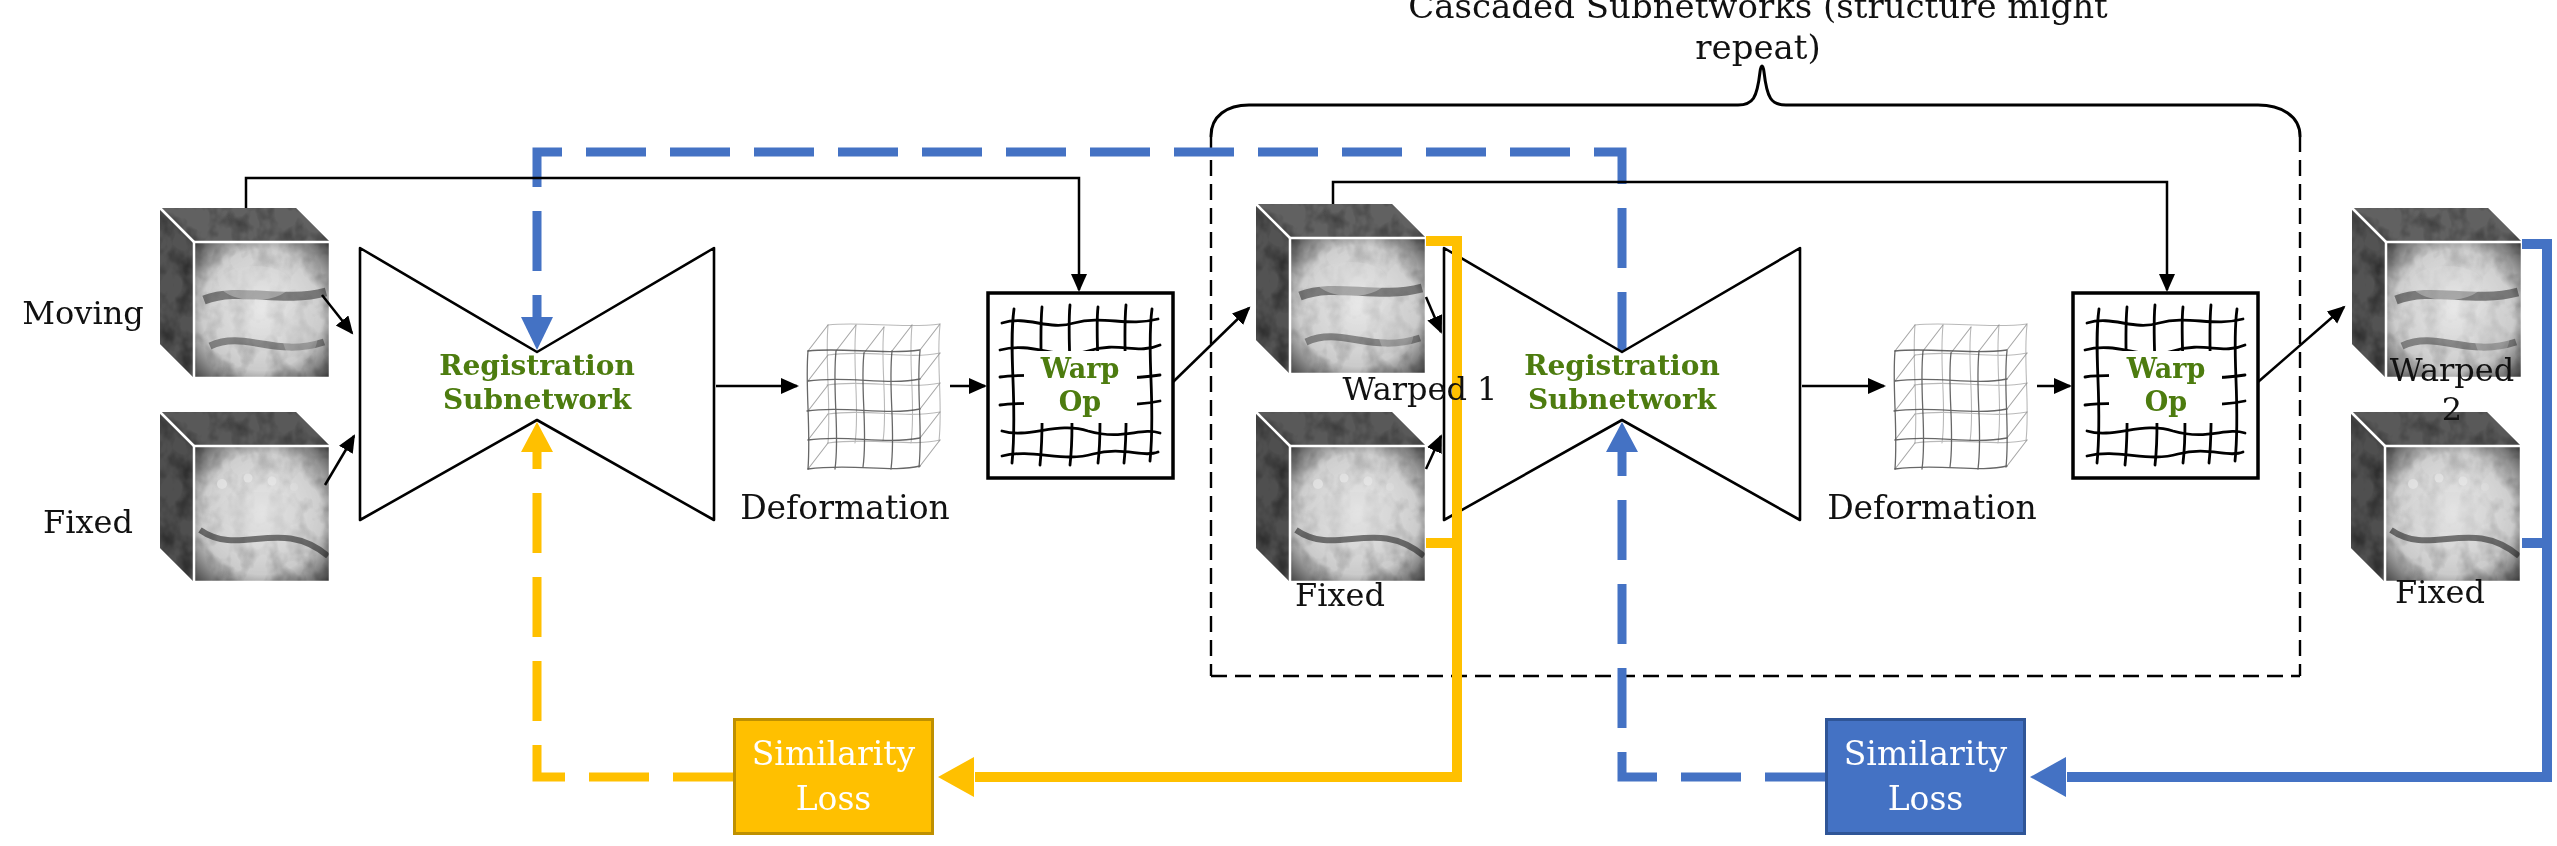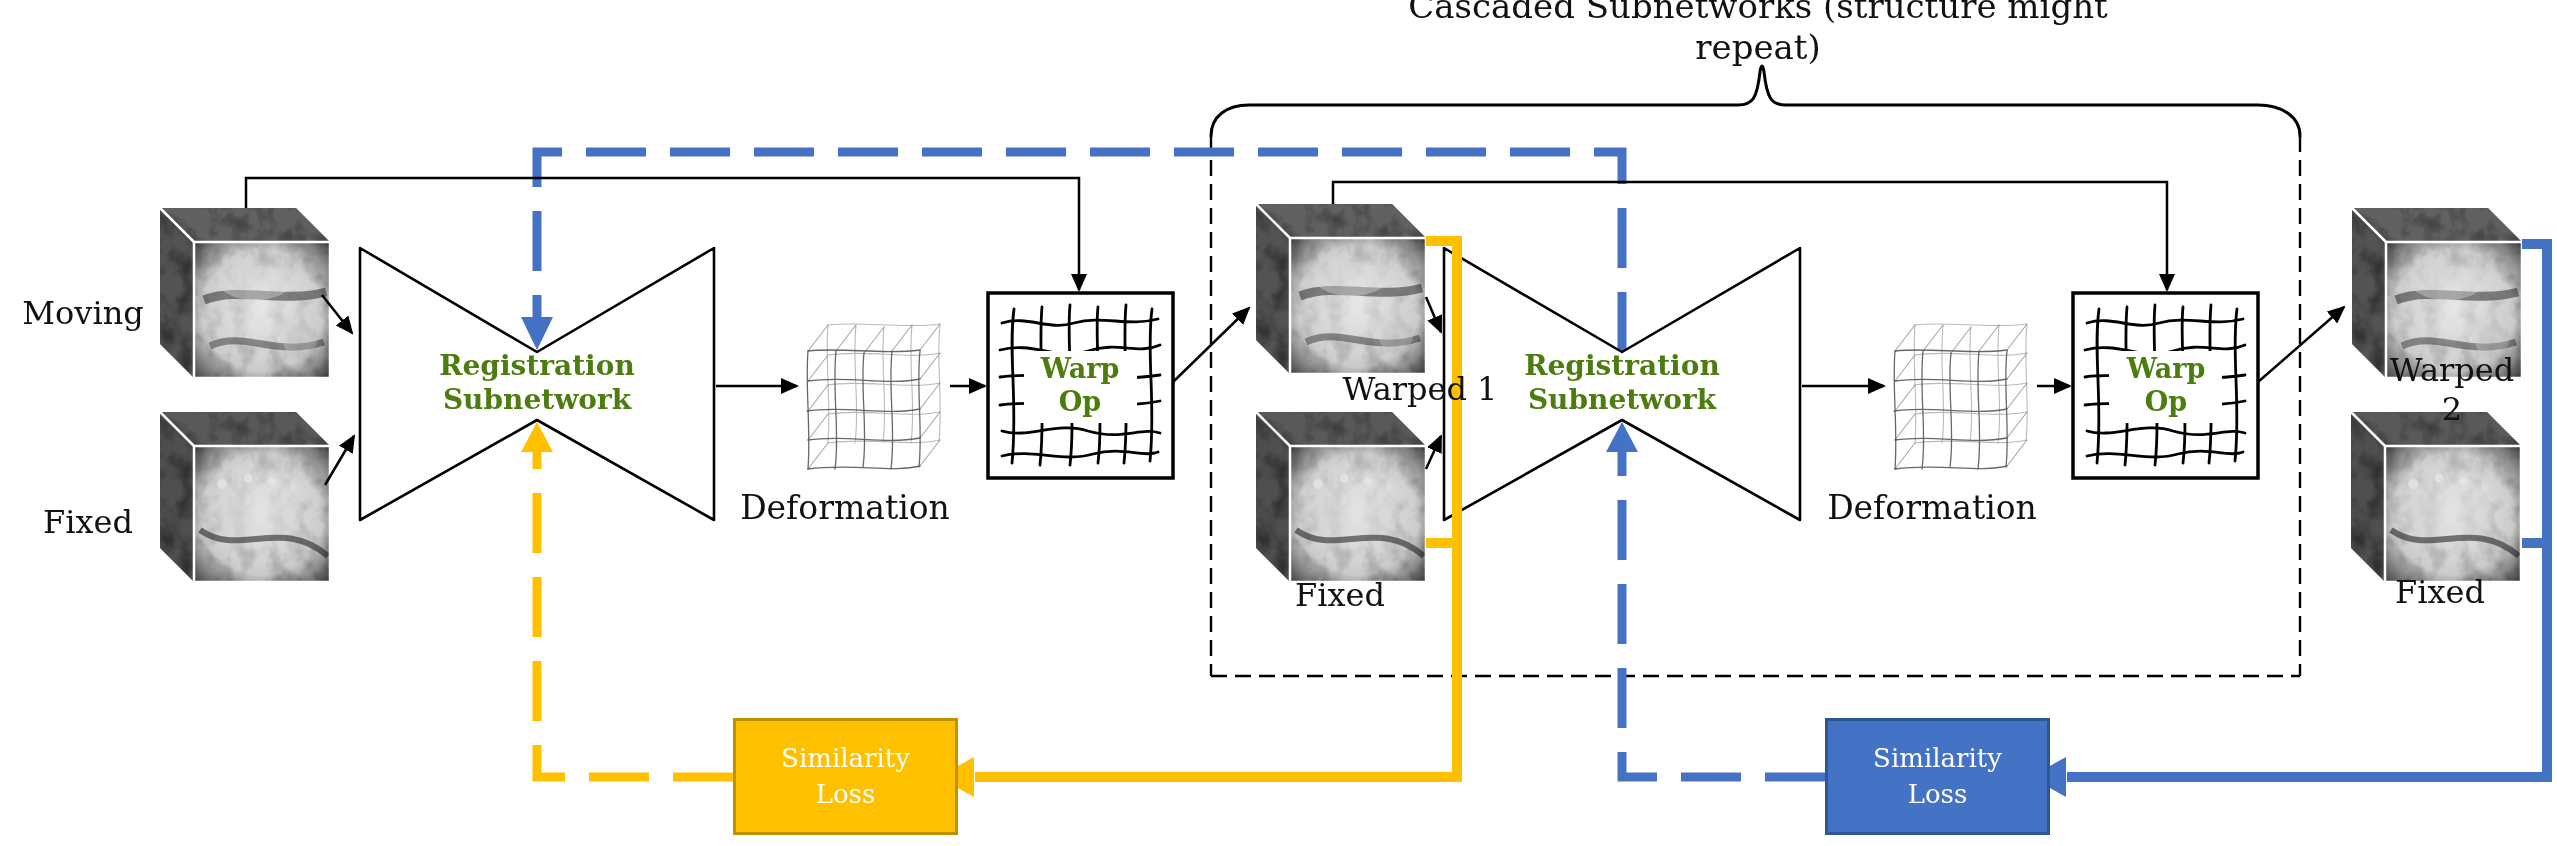--- a/index.html
+++ b/index.html
@@ -2,22 +2,22 @@
 <html><head>
 <meta charset="utf-8">
 <style>
   html,body{margin:0;padding:0;background:#ffffff;}
   #stage{position:relative;width:2557px;height:846px;background:#ffffff;overflow:hidden;
          font-family:"DejaVu Serif", serif;border-radius:7px;}
   #art{position:absolute;left:0;top:0;}
   .lbl{position:absolute;transform:translate(-50%,-50%);color:#111;
        white-space:pre-line;text-align:center;line-height:1.22;}
   .bold{font-weight:bold;color:#4d7c0f;}
-  .loss-box{position:absolute;width:225px;height:117px;display:flex;align-items:center;
-       justify-content:center;color:#ffffff;font-size:26px;line-height:1.35;
+  .loss-box{position:absolute;width:201px;height:117px;display:flex;align-items:center;
+       justify-content:center;color:#ffffff;font-size:33px;line-height:1.35;
        text-align:center;white-space:pre-line;border:3px solid #000;box-sizing:border-box;}
   .loss1{background:#FFC000;border-color:#BF9000;}
   .loss2{background:#4472C4;border-color:#2F5597;}
 </style>
 </head>
 <body>
 
 <div id="stage">
 
 <svg id="art" width="2557" height="846" viewBox="0 0 2557 846" aria-hidden="true">

